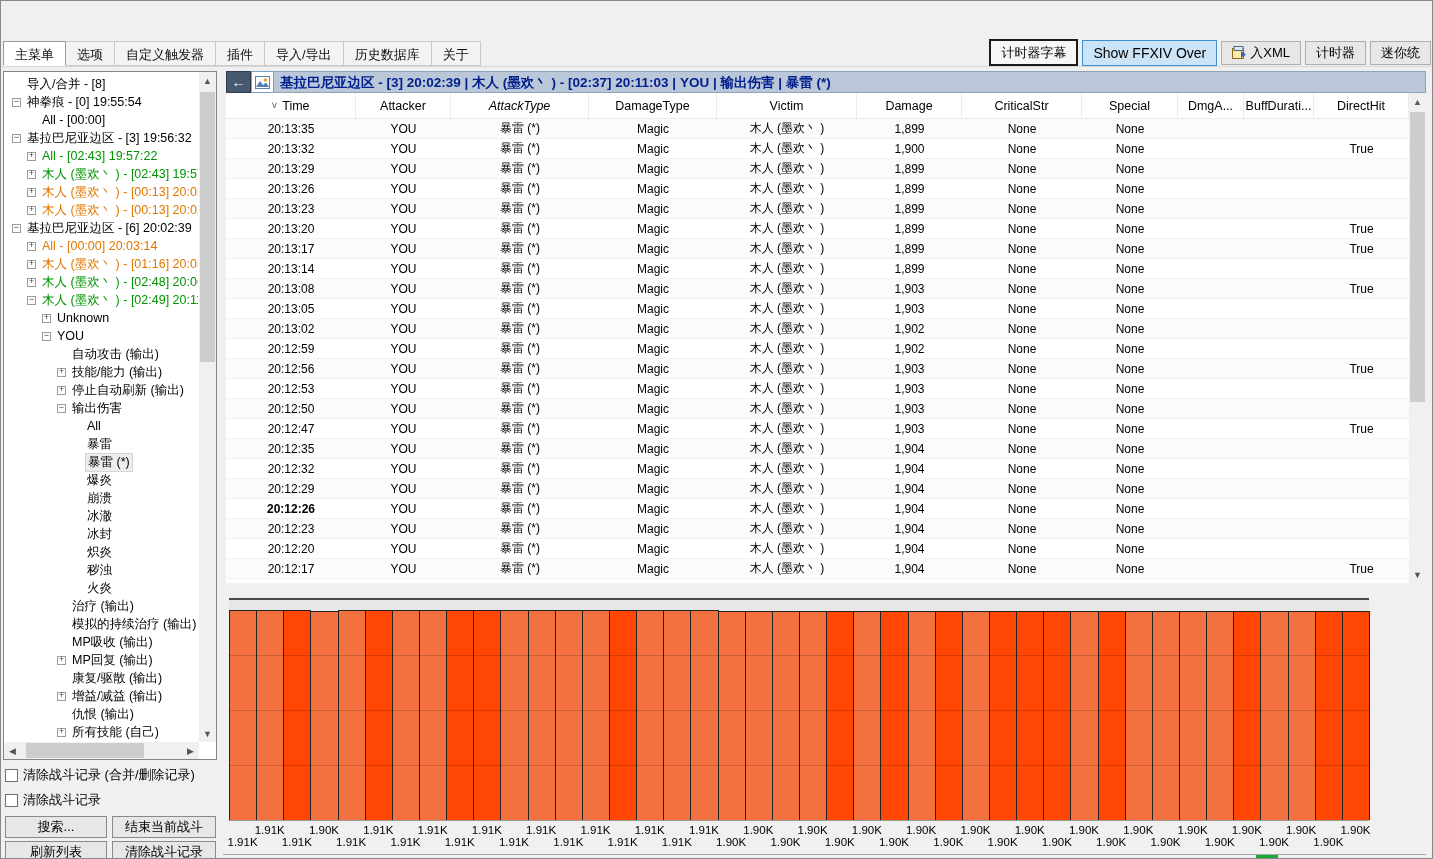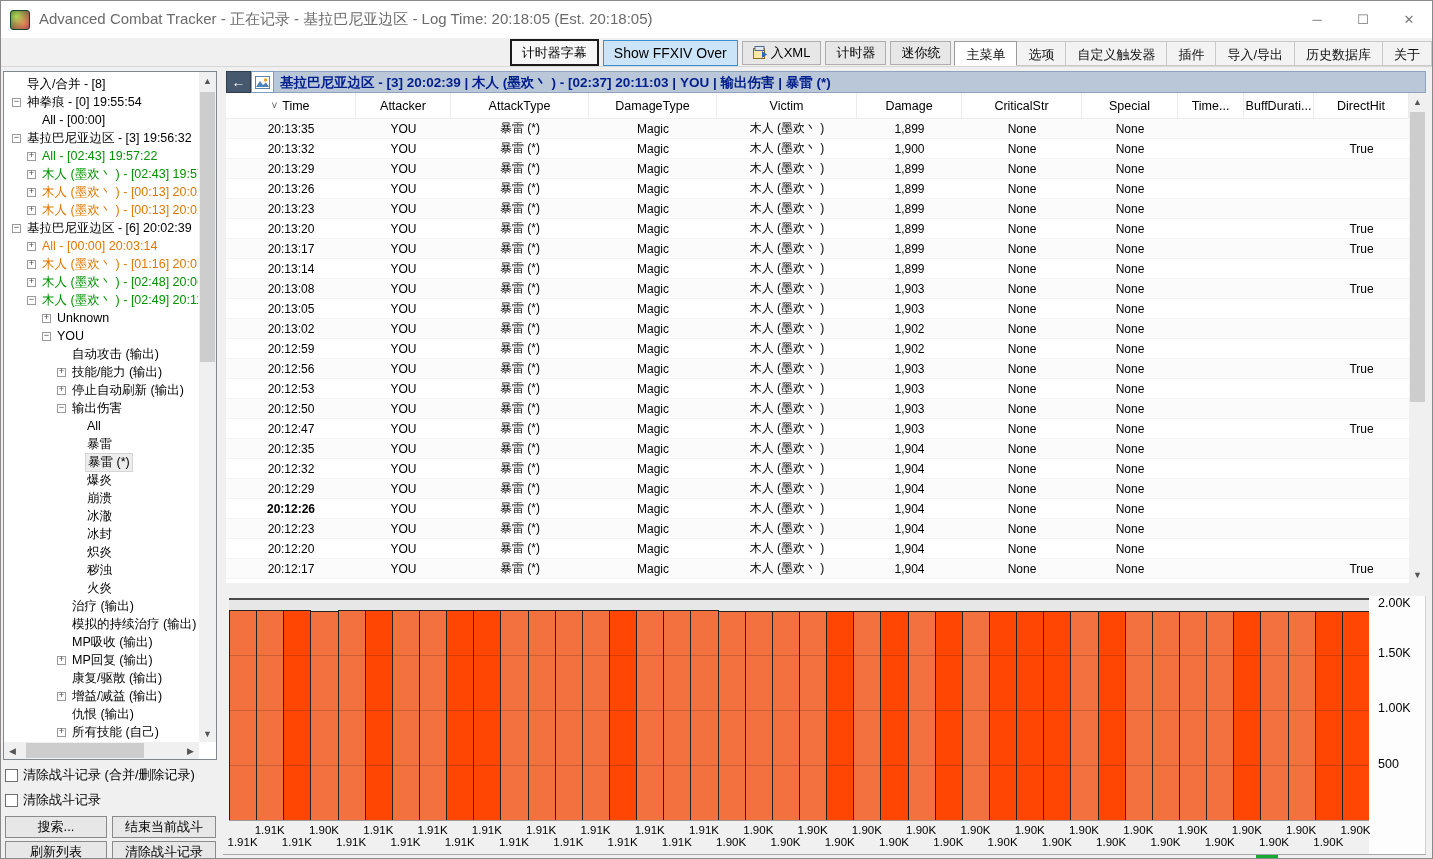--- a/index.html
+++ b/index.html
@@ -74,61 +74,52 @@
   .chart-xlabels { position:absolute; left:228px; top:820px; width:1140px; height:33px; }
   .xlabel { position:absolute; transform:translateX(-50%); font-size:11.5px; color:#000; white-space:nowrap; }
   .bottom-line { position:absolute; left:222px; top:853px; width:1203px; border-top:1px solid #a8a8a8; }
   .green-mark { position:absolute; left:1255px; top:854px; width:22px; height:4px; background:#18a833; }
 </style>
 </head>
 <body>
 
 <div class="window">
 
-  <div class="titlebar">
-    <div class="app-icon"></div>
-    <div class="title-text">Advanced Combat Tracker - 正在记录 - 基拉巴尼亚边区 - Log Time: 20:18:05 (Est. 20:18:05)</div>
-    <div class="win-controls">
-      <div class="win-btn">─</div>
-      <div class="win-btn">☐</div>
-      <div class="win-btn">✕</div>
-    </div>
-  </div>
 
   <div class="menubar">
-    <div id="menu-buttons">
-        <div class="mbtn focused">
-          <span>计时器字幕</span>
-        </div>
-        <div class="mbtn highlighted">
-          <span>Show FFXIV Over</span>
-        </div>
-        <div class="mbtn">
-          <span class="import-xml-ic"><svg width="15" height="13" viewBox="0 0 15 13">
-              <rect x="0.5" y="2.5" width="11" height="10" fill="#ffe9a8" stroke="#8a6d1f"></rect>
-              <rect x="2" y="0.5" width="9" height="4" fill="#dfe9f5" stroke="#51688a"></rect>
-              <path d="M9 5 L14 8.5 L9 12 Z" fill="#2d62c4"></path>
-            </svg></span>
-          <span>入XML</span>
-        </div>
-        <div class="mbtn">
-          <span>计时器</span>
-        </div>
-        <div class="mbtn">
-          <span>迷你统</span>
-        </div>
-      </div>
     <div id="menu-tabs">
         <div class="menu-tab active">主菜单</div>
         <div class="menu-tab">选项</div>
         <div class="menu-tab">自定义触发器</div>
         <div class="menu-tab">插件</div>
         <div class="menu-tab">导入/导出</div>
         <div class="menu-tab">历史数据库</div>
         <div class="menu-tab">关于</div>
+      </div>
+    <div id="menu-buttons">
+        <div class="mbtn focused">
+          <span>计时器字幕</span>
+        </div>
+        <div class="mbtn highlighted">
+          <span>Show FFXIV Over</span>
+        </div>
+        <div class="mbtn">
+          <span class="import-xml-ic"><svg width="15" height="13" viewBox="0 0 15 13">
+              <rect x="0.5" y="2.5" width="11" height="10" fill="#ffe9a8" stroke="#8a6d1f"></rect>
+              <rect x="2" y="0.5" width="9" height="4" fill="#dfe9f5" stroke="#51688a"></rect>
+              <path d="M9 5 L14 8.5 L9 12 Z" fill="#2d62c4"></path>
+            </svg></span>
+          <span>入XML</span>
+        </div>
+        <div class="mbtn">
+          <span>计时器</span>
+        </div>
+        <div class="mbtn">
+          <span>迷你统</span>
+        </div>
       </div>
   </div>
 
   <div class="tree-box">
     <div class="tree-rows" id="tree-rows">
         <div class="tree-row" style="padding-left: 7px;">
           <span style="width: 13px; flex: 0 0 13px;"></span>
           <span class="tree-label c-black">导入/合并 - [8]</span>
         </div>
         <div class="tree-row" style="padding-left: 7px;">
@@ -319,40 +310,40 @@
 
   <div class="table-wrap">
     <div class="t-header" id="t-header">
         <div class="t-hcell" style="flex: 0 0 130px;">
           <span class="sort-ind">˅</span>
           <span>Time</span>
         </div>
         <div class="t-hcell" style="flex: 0 0 95px;">
           <span>Attacker</span>
         </div>
-        <div class="t-hcell" style="flex: 0 0 138px;">
+        <div class="t-hcell" style="flex: 0 0 138px; font-style: italic;">
           <span>AttackType</span>
         </div>
         <div class="t-hcell" style="flex: 0 0 128px;">
           <span>DamageType</span>
         </div>
         <div class="t-hcell" style="flex: 0 0 140px;">
           <span>Victim</span>
         </div>
         <div class="t-hcell" style="flex: 0 0 105px;">
           <span>Damage</span>
         </div>
         <div class="t-hcell" style="flex: 0 0 120px;">
           <span>CriticalStr</span>
         </div>
         <div class="t-hcell" style="flex: 0 0 96px;">
           <span>Special</span>
         </div>
         <div class="t-hcell" style="flex: 0 0 66px;">
-          <span>Time...</span>
+          <span>DmgA...</span>
         </div>
         <div class="t-hcell" style="flex: 0 0 70px;">
           <span>BuffDurati...</span>
         </div>
         <div class="t-hcell" style="flex: 0 0 95px;">
           <span>DirectHit</span>
         </div>
       </div>
     <div id="t-body">
         <div class="t-row">
@@ -702,26 +693,20 @@
       <div class="bar" style="left: 977.143px; width: 28.1429px; height: 95%; background: rgb(242, 113, 63);"></div>
       <div class="bar" style="left: 1004.29px; width: 28.1429px; height: 95%; background: rgb(255, 71, 3);"></div>
       <div class="bar" style="left: 1031.43px; width: 28.1429px; height: 95%; background: rgb(242, 113, 63);"></div>
       <div class="bar" style="left: 1058.57px; width: 28.1429px; height: 95%; background: rgb(242, 113, 63);"></div>
       <div class="bar" style="left: 1085.71px; width: 28.1429px; height: 95%; background: rgb(255, 71, 3);"></div>
       <div class="bar" style="left: 1112.86px; width: 28.1429px; height: 95%; background: rgb(255, 71, 3);"></div>
       <div class="gridline" style="top: 25%;"></div>
       <div class="gridline" style="top: 50%;"></div>
       <div class="gridline" style="top: 75%;"></div>
     </div>
-  <div class="chart-yaxis" id="chart-yaxis">
-      <div class="ytick" style="top: 0px;">2.00K</div>
-      <div class="ytick" style="top: 49.5px;">1.50K</div>
-      <div class="ytick" style="top: 105px;">1.00K</div>
-      <div class="ytick" style="top: 160.5px;">500</div>
-    </div>
   <div class="chart-xlabels" id="chart-xlabels">
       <div class="xlabel" style="left: 13.5714px; top: 15px;">1.91K</div>
       <div class="xlabel" style="left: 40.7143px; top: 3px;">1.91K</div>
       <div class="xlabel" style="left: 67.8571px; top: 15px;">1.91K</div>
       <div class="xlabel" style="left: 95px; top: 3px;">1.90K</div>
       <div class="xlabel" style="left: 122.143px; top: 15px;">1.91K</div>
       <div class="xlabel" style="left: 149.286px; top: 3px;">1.91K</div>
       <div class="xlabel" style="left: 176.429px; top: 15px;">1.91K</div>
       <div class="xlabel" style="left: 203.571px; top: 3px;">1.91K</div>
       <div class="xlabel" style="left: 230.714px; top: 15px;">1.91K</div>

